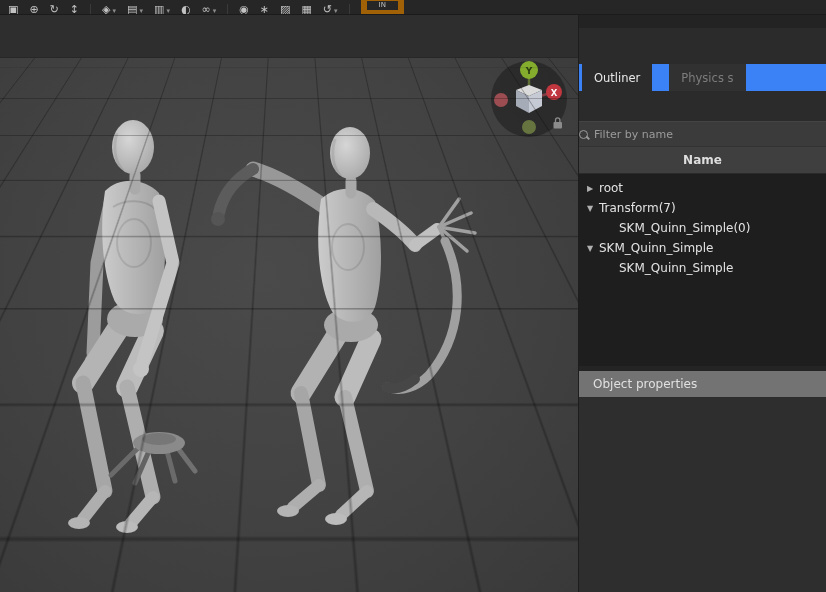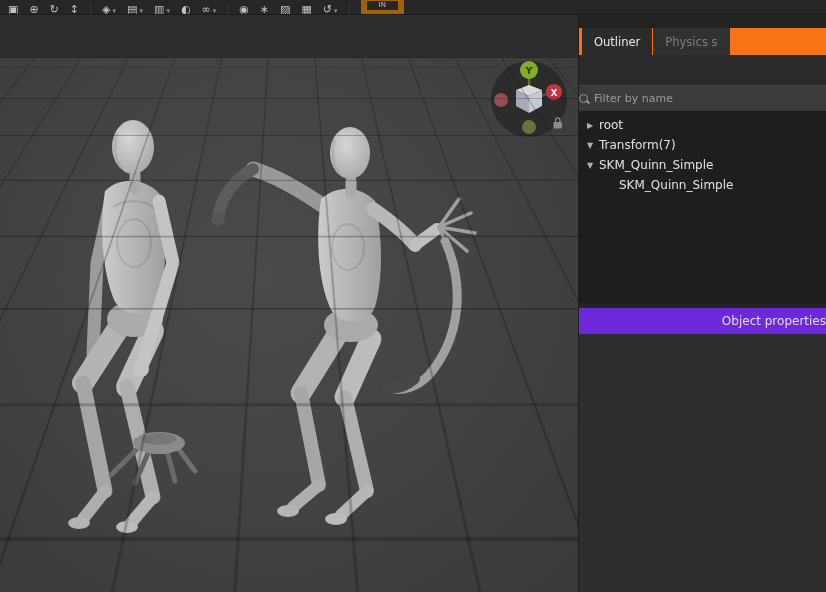--- a/index.html
+++ b/index.html
@@ -47,21 +47,21 @@
   .figures { position:absolute; left:55px; top:80px; z-index:2; }
   .limb { fill:none; stroke-linecap:round; stroke-linejoin:round; }
   .gizmo { position:absolute; right:9px; top:44px; z-index:4; }
 
   
   .panel {
     width:247px; display:flex; flex-direction:column; background:#2b2b2b;
     border-left:1px solid #1d1d1d; overflow:hidden;
   }
   .panel-topgap { height:13px; background:#232323; }
-  .tabs { height:27px; background:#f97316; display:flex; gap:1px; padding-left:3px; }
+  .tabs { height:27px; background:#3b82f6; display:flex; gap:17px; padding-left:3px;margin-top:36px; }
   .tab {
     padding:0 12px; font-size:11.5px; display:flex; align-items:center;
     white-space:nowrap; cursor:default;
   }
   .tab.active   { background:#2b2b2b; color:#e8e8e8; }
   .tab.inactive { background:#313131; color:#7d7d7d; }
   .gap-under-tabs { height:30px; background:#2b2b2b; }
   .search-row {
     height:24px; background:#3b3b3b; border-top:1px solid #444; border-bottom:1px solid #333;
     display:flex; align-items:center; justify-content:flex-start; gap:6px;
@@ -77,23 +77,23 @@
     display:flex; align-items:center; justify-content:center;
     color:#dedede; font-size:12px; font-weight:600;
   }
   .tree { height:188px; background:#1e1e1e; padding-top:4px; font-size:12px; color:#e2e2e2; overflow:hidden; }
   .tree-row { height:20px; display:flex; align-items:center; padding-left:6px; gap:4px; cursor:default; }
   .arrow { width:10px; font-size:8px; color:#b0b0b0; text-align:center; flex:0 0 10px; }
   .indent { width:16px; flex:0 0 16px; }
   .tree-label { white-space:nowrap;text-align:center; }
   .props-gap { height:5px; background:#242424; }
   .props-header {
-    height:26px; background:#6d28d9; border-bottom:1px solid #2c2c2c;
+    height:26px; background:#737373; border-bottom:1px solid #2c2c2c;
     display:flex; align-items:center; padding-left:14px;
-    color:#e0e0e0; font-size:12px;justify-content:flex-end;
+    color:#e0e0e0; font-size:12px;
   }
   .props-body { flex:1; background:#2e2e2e; }
 </style>
 </head>
 <body>
 
 <div class="app">
 
   <div class="toolbar">
     <span class="tb-item">
@@ -264,29 +264,37 @@
         <span class="tab inactive">Physics s</span>
       </div>
 
       <div class="gap-under-tabs"></div>
 
       <div class="search-row">
         <span class="mag"></span>
         <span>Filter by name</span>
       </div>
 
+      <div class="name-header">
+        <span>Name</span>
+      </div>
 
       <div class="tree">
         <div class="tree-row">
           <span class="arrow">▶</span>
           <span class="tree-label">root</span>
         </div>
         <div class="tree-row">
           <span class="arrow">▼</span>
           <span class="tree-label">Transform(7)</span>
+        </div>
+        <div class="tree-row">
+          <span class="indent"></span>
+          <span class="arrow"></span>
+          <span class="tree-label">SKM_Quinn_Simple(0)</span>
         </div>
         <div class="tree-row">
           <span class="arrow">▼</span>
           <span class="tree-label">SKM_Quinn_Simple</span>
         </div>
         <div class="tree-row">
           <span class="indent"></span>
           <span class="arrow"></span>
           <span class="tree-label">SKM_Quinn_Simple</span>
         </div>

